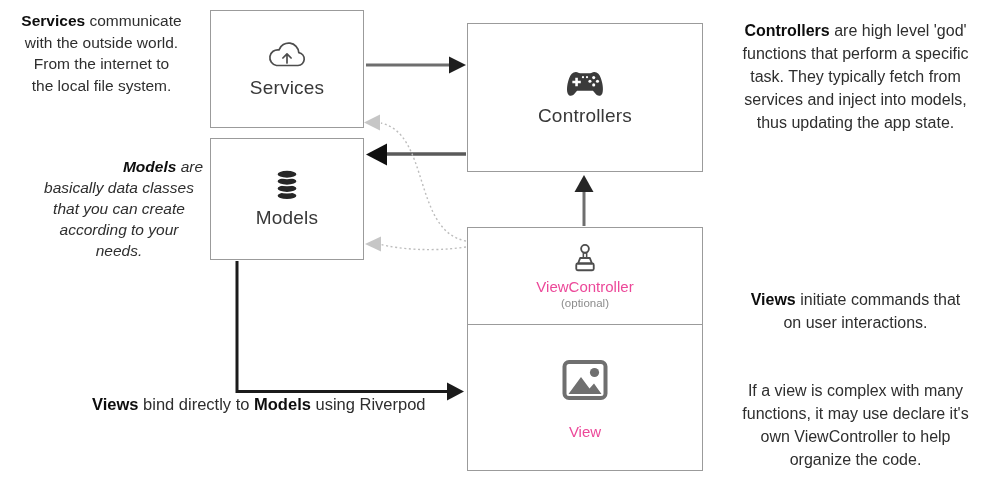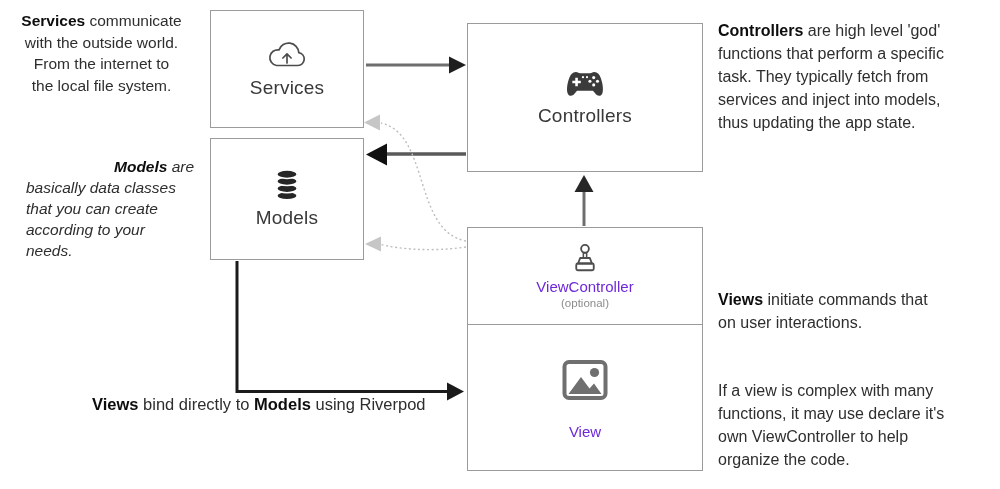--- a/index.html
+++ b/index.html
@@ -20,28 +20,29 @@
     display:flex;flex-direction:column;align-items:center;justify-content:center;
     gap:6px;
     z-index:2;
   }
   .box-services{left:210px;top:10px;width:154px;height:118px;}
   .box-models{left:210px;top:138px;width:154px;height:122px;}
   .box-controllers{left:467px;top:23px;width:236px;height:149px;}
   .box-viewcontroller{left:467px;top:227px;width:236px;height:97px;border-bottom:none;gap:2px;}
   .box-view{left:467px;top:324px;width:236px;height:147px;gap:20px;}
   .label-dark{font-size:19px;color:#383838;letter-spacing:.2px;}
-  .label-muted{font-size:15px;color:#6d28d9;}
+  .label-muted{font-size:15px;color:#ec4899;}
   .sub-muted{font-size:11.5px;color:#8c8c8c;}
   .note{
     position:absolute;
     font-size:15.5px;line-height:21.5px;
     color:#2e2e2e;
     white-space:pre-line;
     z-index:1;
+    text-align:center;
   }
   .note b{color:#0d0d0d;}
   .note-services{left:8px;top:10px;width:187px;text-align:center;}
   .note-models{left:26px;top:156px;width:186px;line-height:21px;text-indent:88px;font-style:italic;}
   .note-controllers{left:718px;top:19px;width:275px;font-size:16px;line-height:23px;}
   .note-views{left:718px;top:265px;width:275px;font-size:16px;line-height:23px;}
   .note-views .para2{margin-top:22px;}
   .caption{
     position:absolute;left:92px;top:395px;
     font-size:16.5px;color:#2e2e2e;white-space:nowrap;z-index:3;

